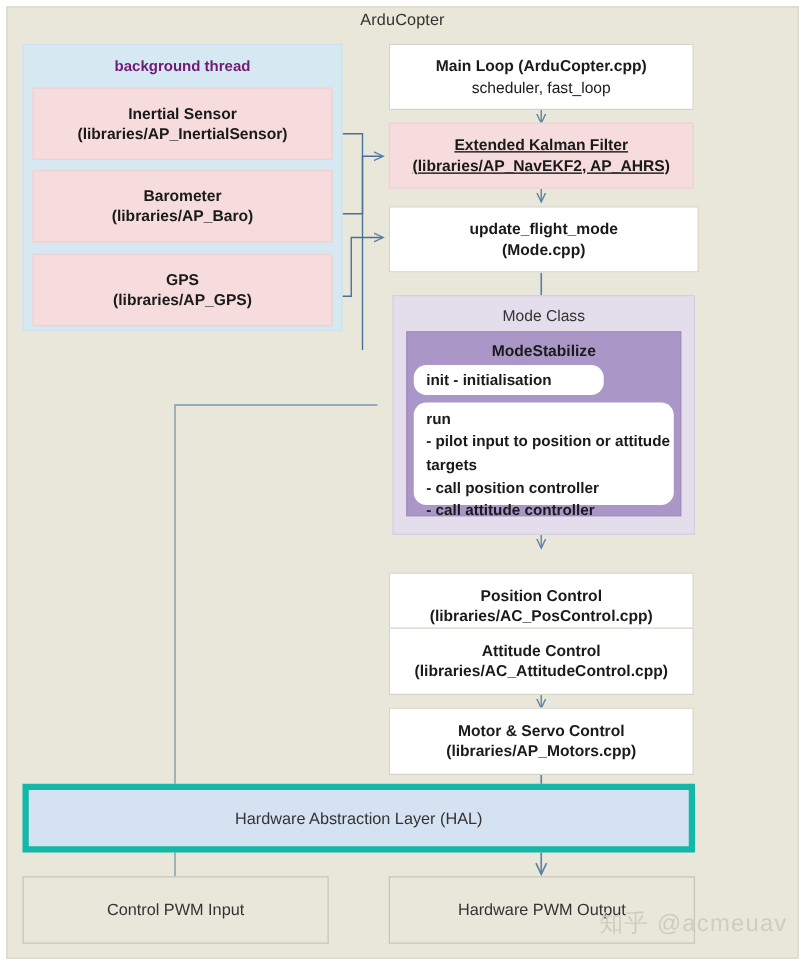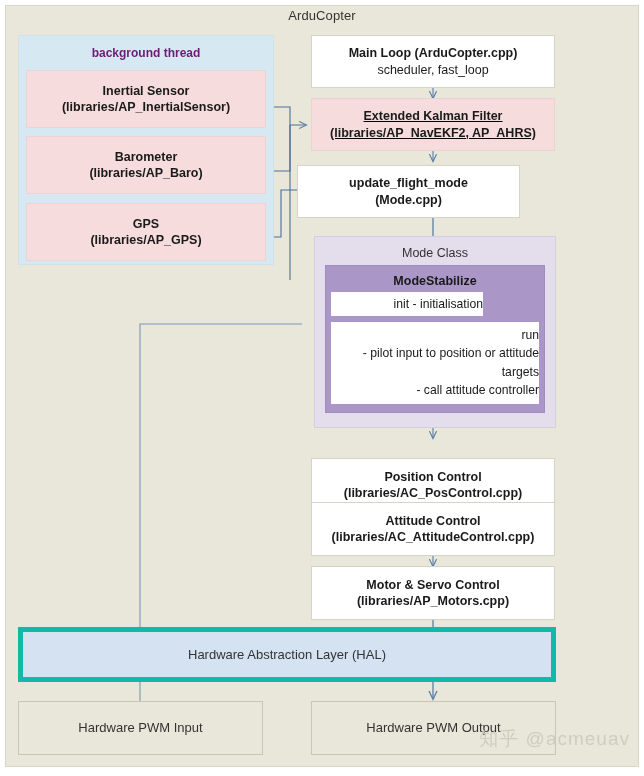--- a/index.html
+++ b/index.html
@@ -73,24 +73,25 @@
     border:1px solid #a08cbe;
   }
   .modestab-label{
     position:absolute;left:0;top:7px;width:100%;
     text-align:center;font-size:12.5px;font-weight:bold;color:#1a1a1a;
   }
   .inner-white{
     position:absolute;
     background:#ffffff;
     box-sizing:border-box;
-    font-size:12.2px;font-weight:normal;color:#1a1a1a;
+    font-size:12.2px;font-weight:bold;color:#1a1a1a;
     padding:4px 0 4px 10px;
     line-height:1.5;
-    text-align:right;
+    text-align:left;
+    border-radius:10px;
   }
   .hal{
     background:#d5e2f2;
     border:5px solid #14b8a6;
     font-size:13px;color:#333;
   }
   .pwm{
     background:#e9e7da;
     border:1px solid #c9c6b6;
     font-size:13px;color:#333;
@@ -178,40 +179,41 @@
   <div class="box white" style="left:311px;top:35px;width:244px;height:53px;">
     <span class="l1">Main Loop (ArduCopter.cpp)</span>
     <span class="l2">scheduler, fast_loop</span>
   </div>
 
   <div class="box pink bold2" style="left:311px;top:98px;width:244px;height:53px;text-decoration:underline;">
     <span class="l1">Extended Kalman Filter</span>
     <span class="l2">(libraries/AP_NavEKF2, AP_AHRS)</span>
   </div>
 
-  <div class="box white bold2" style="left:297px;top:165px;width:223px;height:53px;">
+  <div class="box white bold2" style="left:311px;top:165px;width:248px;height:53px;">
     <span class="l1">update_flight_mode</span>
     <span class="l2">(Mode.cpp)</span>
   </div>
 
   <div class="box modeclass" style="left:314px;top:236px;width:242px;height:192px;">
     <span class="modeclass-label">Mode Class</span>
   </div>
 
   <div class="box modestab" style="left:325px;top:265px;width:220px;height:148px;">
     <span class="modestab-label">ModeStabilize</span>
   </div>
 
   <div class="inner-white" style="left:331px;top:292px;width:152px;height:24px;line-height:16px;">
     <span>init - initialisation</span>
   </div>
 
   <div class="inner-white" style="left:331px;top:322px;width:208px;height:82px;">
     <div>run</div>
     <div>- pilot input to position or attitude targets</div>
+    <div>- call position controller</div>
     <div>- call attitude controller</div>
   </div>
 
   <div class="box white bold2" style="left:311px;top:438px;width:244px;height:54px;margin-top:20px;">
     <span class="l1">Position Control</span>
     <span class="l2">(libraries/AC_PosControl.cpp)</span>
   </div>
 
   <div class="box white bold2" style="left:311px;top:502px;width:244px;height:54px;">
     <span class="l1">Attitude Control</span>
@@ -221,21 +223,21 @@
   <div class="box white bold2" style="left:311px;top:566px;width:244px;height:54px;">
     <span class="l1">Motor &amp; Servo Control</span>
     <span class="l2">(libraries/AP_Motors.cpp)</span>
   </div>
 
   <div class="box hal" style="left:18px;top:627px;width:538px;height:55px;">
     <span>Hardware Abstraction Layer (HAL)</span>
   </div>
 
   <div class="box pwm" style="left:18px;top:701px;width:245px;height:54px;">
-    <span>Hardware PWM Input</span>
+    <span>Control PWM Input</span>
   </div>
 
   <div class="box pwm" style="left:311px;top:701px;width:245px;height:54px;">
     <span>Hardware PWM Output</span>
   </div>
 
   <div class="watermark">知乎 @acmeuav</div>
 
 </div>
 

